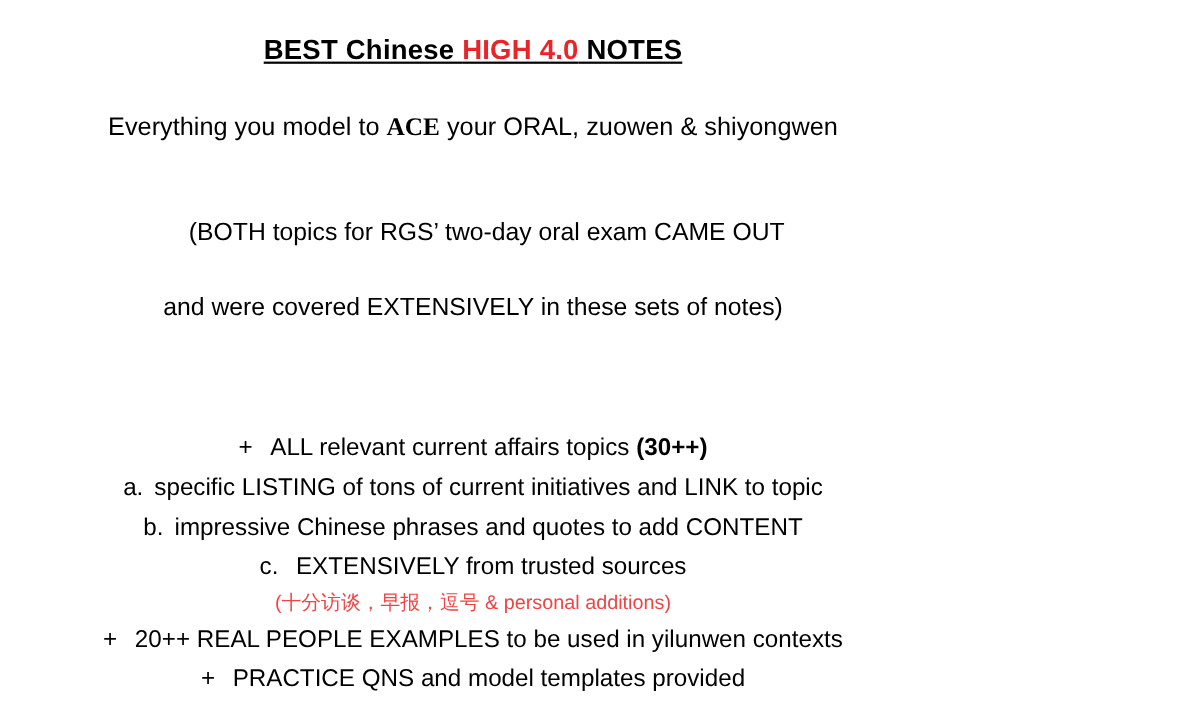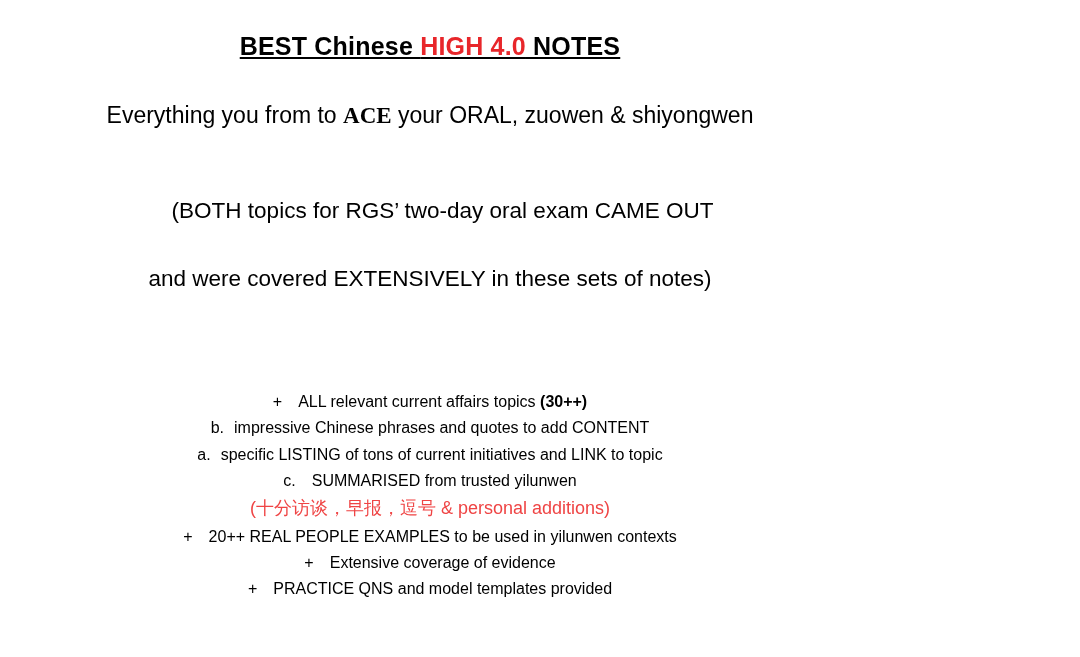--- a/index.html
+++ b/index.html
@@ -51,21 +51,21 @@
     margin-top: 38px;
   }
   .bold-block .l2 {
     display: block;
     margin-top: 10px;
   }
   .list {
     margin-top: 38px;
   }
   .list .item {
-    font-size: 16px;
+    font-size: 22px;
     line-height: 1.64;
   }
   .item .b {
     font-weight: bold;
   }
   .chinese-line {
     color: #ef4444;
     font-size: 18px;
     line-height: 1.64;
   }
@@ -78,40 +78,39 @@
     width: 10px;
   }
 </style>
 </head>
 <body>
 
 <div class="page">
 
   <div class="line title"><span>BEST Chinese </span><span class="red">HIGH 4.0</span><span> NOTES</span></div>
 
-  <div class="line subtitle"><span>Everything you from to </span><span class="b">ACE</span><span> your ORAL, zuowen &amp; shiyongwen</span></div>
+  <div class="line subtitle"><span>Everything you model to </span><span class="b">ACE</span><span> your ORAL, zuowen &amp; shiyongwen</span></div>
 
   <div class="line bold-block">
     <span>(BOTH topics for RGS’ two-day oral exam CAME OUT</span>
     <span class="l2">and were covered EXTENSIVELY in these sets of notes)</span>
   </div>
 
   <div class="list">
 
     <div class="line item"><span>+</span><span class="sp"></span><span>ALL relevant current affairs topics </span><span class="b">(30++)</span></div>
 
+    <div class="line item"><span>a.</span><span class="sp-sm"></span><span>specific LISTING of tons of current initiatives and LINK to topic</span></div>
+
     <div class="line item"><span>b.</span><span class="sp-sm"></span><span>impressive Chinese phrases and quotes to add CONTENT</span></div>
 
-    <div class="line item"><span>a.</span><span class="sp-sm"></span><span>specific LISTING of tons of current initiatives and LINK to topic</span></div>
-
-    <div class="line item"><span>c.</span><span class="sp"></span><span>SUMMARISED from trusted yilunwen</span></div>
+    <div class="line item"><span>c.</span><span class="sp"></span><span>EXTENSIVELY from trusted sources</span></div>
 
     <div class="line chinese-line">(十分访谈，早报，逗号 &amp; personal additions)</div>
 
     <div class="line item"><span>+</span><span class="sp"></span><span>20++ REAL PEOPLE EXAMPLES to be used in yilunwen contexts</span></div>
 
-    <div class="line item"><span>+</span><span class="sp"></span><span>Extensive coverage of evidence</span></div>
 
     <div class="line item"><span>+</span><span class="sp"></span><span>PRACTICE QNS and model templates provided</span></div>
 
   </div>
 
 </div>
 
 </body></html>

